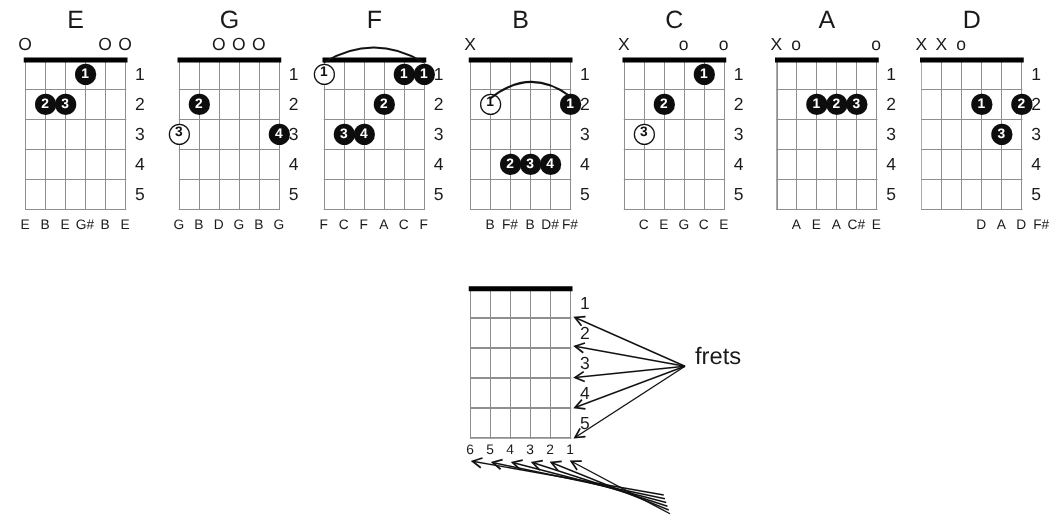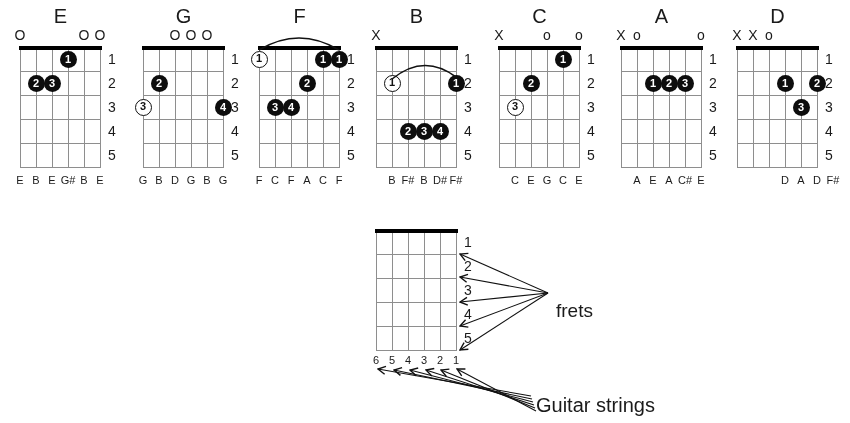--- a/index.html
+++ b/index.html
@@ -25,21 +25,21 @@
   .fn{position:absolute;left:88px;width:14px;font-size:14px;line-height:16px;}
   .nt{position:absolute;top:174px;width:20px;text-align:center;font-size:11px;line-height:13px;}
   
   .legend{position:absolute;left:376px;top:222px;width:330px;height:201px;}
   .legend .nut{top:7px;}
   .legend .grid{top:8px;}
   .lfn{position:absolute;left:88px;width:14px;font-size:14px;line-height:16px;}
   .lsn{position:absolute;top:131px;width:16px;text-align:center;font-size:11px;line-height:14px;}
   .arrows{position:absolute;left:-26px;top:0;width:330px;height:201px;overflow:visible;
           pointer-events:none;}
-  .lbl-frets{position:absolute;left:180px;top:77px;font-size:19px;line-height:23px;}
+  .lbl-frets{position:absolute;left:180px;top:52px;font-size:19px;line-height:23px;}
   .lbl-strings{position:absolute;left:160px;top:171px;font-size:20px;line-height:24px;}
 </style>
 </head>
 <body>
 
 <div class="page">
 
   <div id="chords-row">
     <div class="chord" style="left: 20px;">
       <div class="chord-title">E</div>
@@ -286,15 +286,14 @@
         <line x1="181" y1="174" x2="28" y2="147" marker-end="url(#ah)"></line>
         <line x1="182" y1="177" x2="44" y2="148" marker-end="url(#ah)"></line>
         <line x1="183" y1="180" x2="60" y2="148" marker-end="url(#ah)"></line>
         <line x1="184" y1="183" x2="76" y2="148" marker-end="url(#ah)"></line>
         <line x1="185" y1="186" x2="91" y2="148" marker-end="url(#ah)"></line>
         <line x1="186" y1="189" x2="107" y2="147" marker-end="url(#ah)"></line>
       </g>
     </svg>
 
     <div class="lbl-frets">frets</div>
-    <div class="lbl-strings">Guitar strings</div>
   </div>
 </div>
 
 </body></html>

